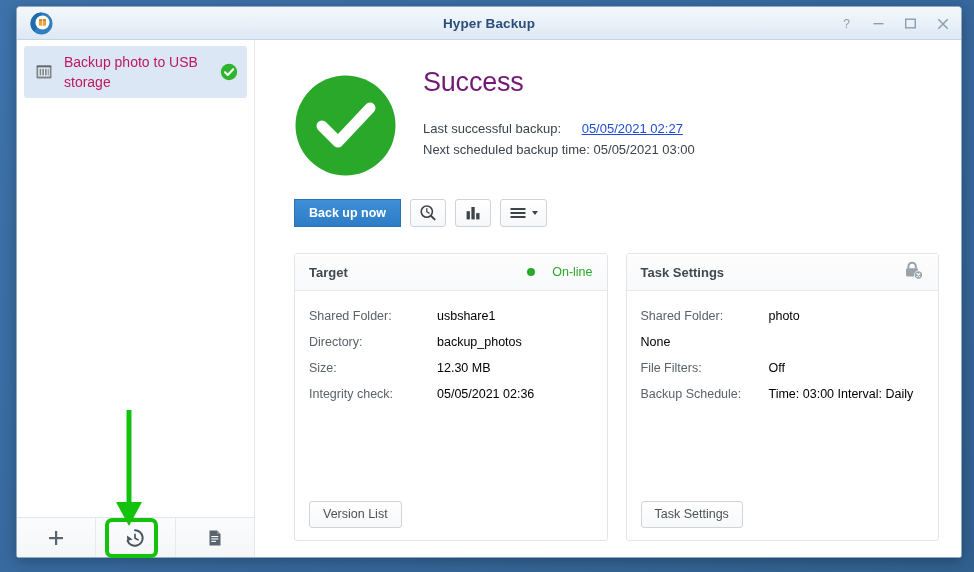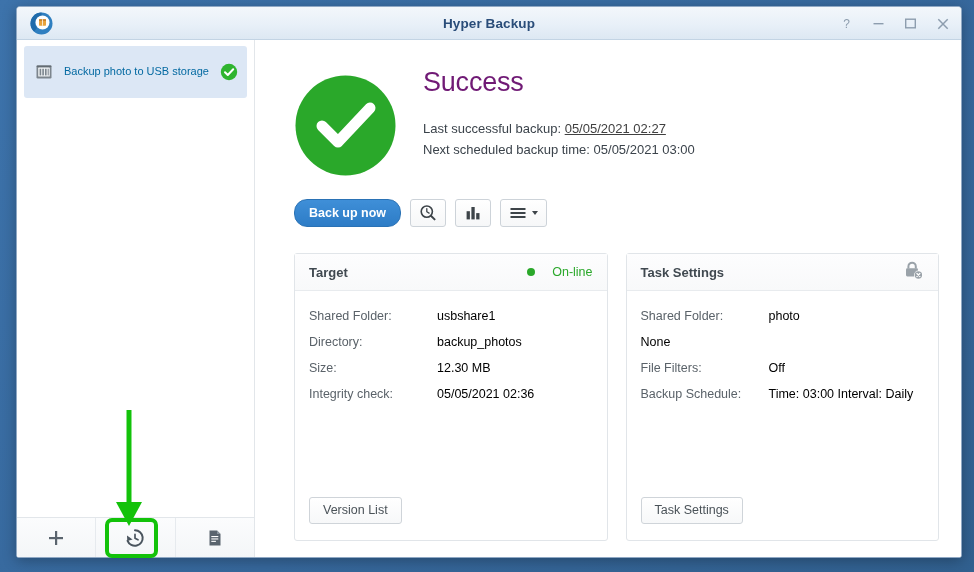--- a/index.html
+++ b/index.html
@@ -102,22 +102,22 @@
     padding: 0 9px 0 10px;
     background: #dce7f5;
     border-radius: 3px;
   }
   .task-icon {
     flex: 0 0 20px;
     width: 20px; height: 20px;
   }
   .task-label {
     flex: 1 1 auto;
-    font-size: 11px;
-    color: #0369a1;
+    font-size: 14px;
+    color: #be185d;
     line-height: 1.45;
     word-break: break-word;
   }
   .task-status {
     flex: 0 0 18px;
     width: 18px; height: 18px;
   }
 
   
   .sb-toolbar {
@@ -187,37 +187,38 @@
     margin-bottom: 20px;
     letter-spacing: -0.2px;
   }
   .status-line {
     font-size: 13px;
     color: #3b434b;
     line-height: 1.65;
     white-space: nowrap;
   }
   .status-line .link {
-    color: #404040;
+    color: #1d4ed8;
     text-decoration: underline;
     cursor: pointer;
+    margin-left: 17px;
   }
 
   .action-row {
     display: flex;
     align-items: center;
     gap: 9px;
     margin: 22px 0 0 17px;
   }
   .btn-primary {
     height: 28px;
     padding: 0 14px;
     background: linear-gradient(180deg,#3f8fd8 0%,#2d7cc6 100%);
     border: 1px solid #2a72b5;
-    border-radius: 13px;
+    border-radius: 0;
     color: #ffffff;
     font-size: 12.5px;
     font-weight: bold;
     font-family: "Liberation Sans", sans-serif;
     cursor: pointer;
     line-height: 1;
     text-align: right;
   }
   .btn-icon {
     height: 28px;
@@ -295,21 +296,21 @@
     display: flex;
     font-size: 12.5px;
     line-height: 26px;
     color: #5a6269;
   }
   .kv .k { flex: 0 0 128px; color: #5a6269; }
   .kv .v { flex: 1 1 auto; color: #000000; white-space: nowrap; }
   .panel-foot {
     flex: 0 0 48px;
     display: flex;
-    align-items: center;
+    align-items: flex-end;
     padding: 0 14px 12px 14px;
   }
   .btn-plain {
     height: 27px;
     padding: 0 13px;
     background: linear-gradient(180deg,#ffffff 0%,#f7f8f9 100%);
     border: 1px solid #cfd4d9;
     border-radius: 3px;
     font-size: 12.5px;
     color: #4a5258;

